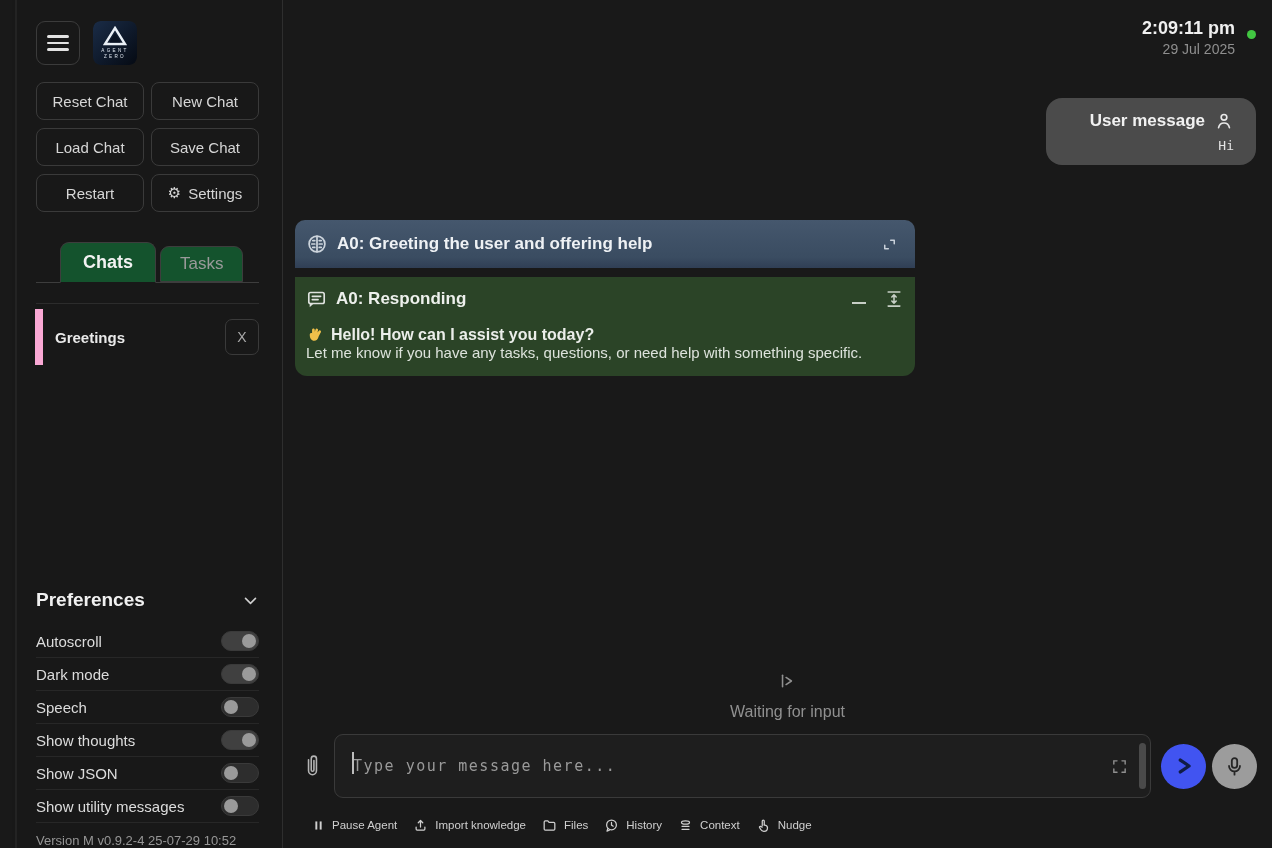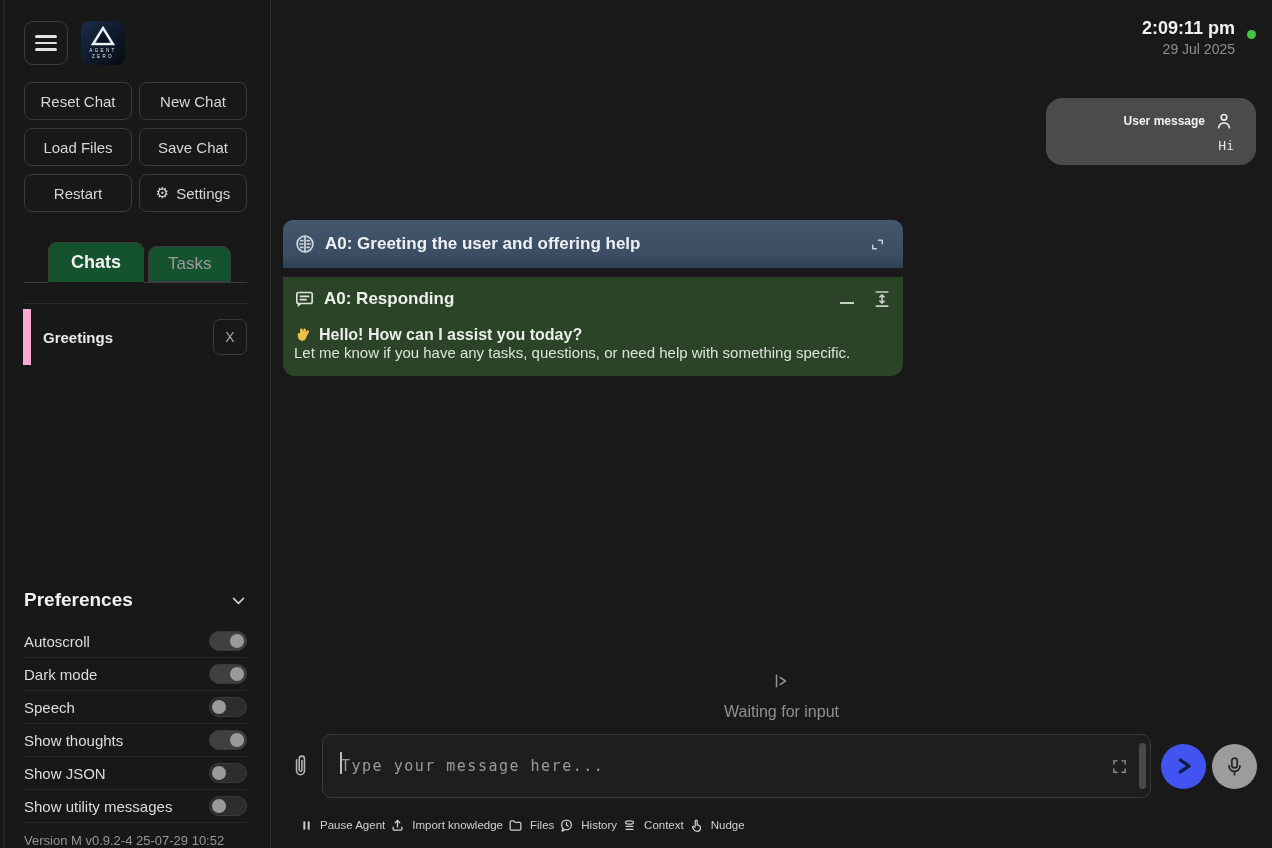--- a/index.html
+++ b/index.html
@@ -8,21 +8,21 @@
     background:#191919; color:#e0e0e0;
     font-family:"Liberation Sans", sans-serif;
     display:flex;
   }
   svg { display:block; }
 
   
   .sidebar {
     width:271px; height:848px; background:#181818;
     border-right:1px solid #2e2e2e; position:relative;
-    display:flex; flex-direction:column; flex-shrink:0;
+    display:flex; flex-direction:column; flex-shrink:0;margin-left:12px;
   }
   .gutter { position:absolute; left:3px; top:0; bottom:0; width:2px; background:#232323; }
   .side-top { display:flex; gap:13px; margin:21px 23px 0 24px; }
   .icon-btn {
     width:44px; height:44px; border:1px solid #3b3b3b; border-radius:9px;
     background:transparent; display:flex; flex-direction:column; gap:4px;
     align-items:center; justify-content:center; cursor:pointer;
   }
   .icon-btn .bar { width:22px; height:2.6px; background:#e2e2e2; border-radius:2px; }
   .logo { width:44px; height:44px; border-radius:8px; overflow:hidden; }
@@ -91,21 +91,21 @@
   .time-txt { text-align:right; margin-right:12px; }
   .time-big { font-size:18px; font-weight:600; color:#f0f0f0; }
   .time-date { font-size:14px; color:#8f8f8f; margin-top:2px; }
   .status-dot { width:9px; height:9px; border-radius:50%; background:#42c742; margin-top:12px; }
 
   .user-msg {
     position:absolute; top:98px; right:16px; width:210px;
     background:#4b4b4b; border-radius:16px; padding:13px 22px 12px 14px; text-align:right;
   }
   .user-msg .head { display:flex; align-items:center; justify-content:flex-end; gap:9px; }
-  .user-msg .head .t { font-weight:700; font-size:12px; color:#f1f1f1; }
+  .user-msg .head .t { font-weight:700; font-size:17px; color:#f1f1f1; }
   .user-msg .body {
     margin-top:7px; font-family:"DejaVu Sans Mono", monospace; font-size:13px; color:#e3e3e3;
   }
 
   .agent-group { position:absolute; top:220px; left:12px; width:620px; }
   .thought {
     height:48px; border-radius:10px 10px 0 0;
     background:linear-gradient(180deg,#45576d 0%,#3a4c61 78%,#303f55 100%);
     display:flex; align-items:center; padding:0 16px 0 11px;
   }
@@ -138,21 +138,21 @@
     color:#cfcfcf; padding-left:18px;
   }
   .inputbox input::placeholder { color:#9a9a9a; }
   .caret { position:absolute; left:17px; top:17px; width:1.5px; height:22px; background:#bdbdbd; }
   .fs-icon { margin-right:11px; cursor:pointer; }
   .thumb { width:7px; height:46px; border-radius:4px; background:#4a4a4a; margin-right:4px; cursor:pointer; }
   .round-btn { width:45px; height:45px; border-radius:50%; border:none; display:flex; align-items:center; justify-content:center; cursor:pointer; }
   .send { background:#4154f1; margin-left:10px; }
   .mic  { background:#9c9c9c; margin-left:6px; }
 
-  .toolbar { display:flex; align-items:center; gap:5px; margin:0 0 10px 29px; height:26px; }
+  .toolbar { display:flex; align-items:center; gap:16px; margin:0 0 10px 29px; height:26px; }
   .tool { display:flex; align-items:center; gap:7px; color:#cfcfcf; font-size:11.5px; cursor:pointer; background:none; border:none; font-family:inherit; }
 </style>
 </head>
 <body>
 
 <aside class="sidebar">
   <div class="gutter"></div>
 
   <div class="side-top">
     <button class="icon-btn">
@@ -173,21 +173,21 @@
         <path d="M22 13 L27 21 H17 Z" fill="#0a1322" stroke="#0a1322" stroke-width="1"></path>
         <text x="22" y="30.5" text-anchor="middle" font-size="4.6" letter-spacing="2.3" fill="#dfe6ee" font-family="Liberation Sans, sans-serif">AGENT</text>
         <text x="22" y="36.5" text-anchor="middle" font-size="4.6" letter-spacing="2.3" fill="#dfe6ee" font-family="Liberation Sans, sans-serif">ZERO</text>
       </svg>
     </div>
   </div>
 
   <div class="btn-grid">
     <button class="side-btn">Reset Chat</button>
     <button class="side-btn">New Chat</button>
-    <button class="side-btn">Load Files</button>
+    <button class="side-btn">Load Chat</button>
     <button class="side-btn">Save Chat</button>
     <button class="side-btn">Restart</button>
     <button class="side-btn">
       <span class="gear">⚙</span>
       <span>Settings</span>
     </button>
   </div>
 
   <div class="tabs">
     <div class="tab active">Chats</div>

